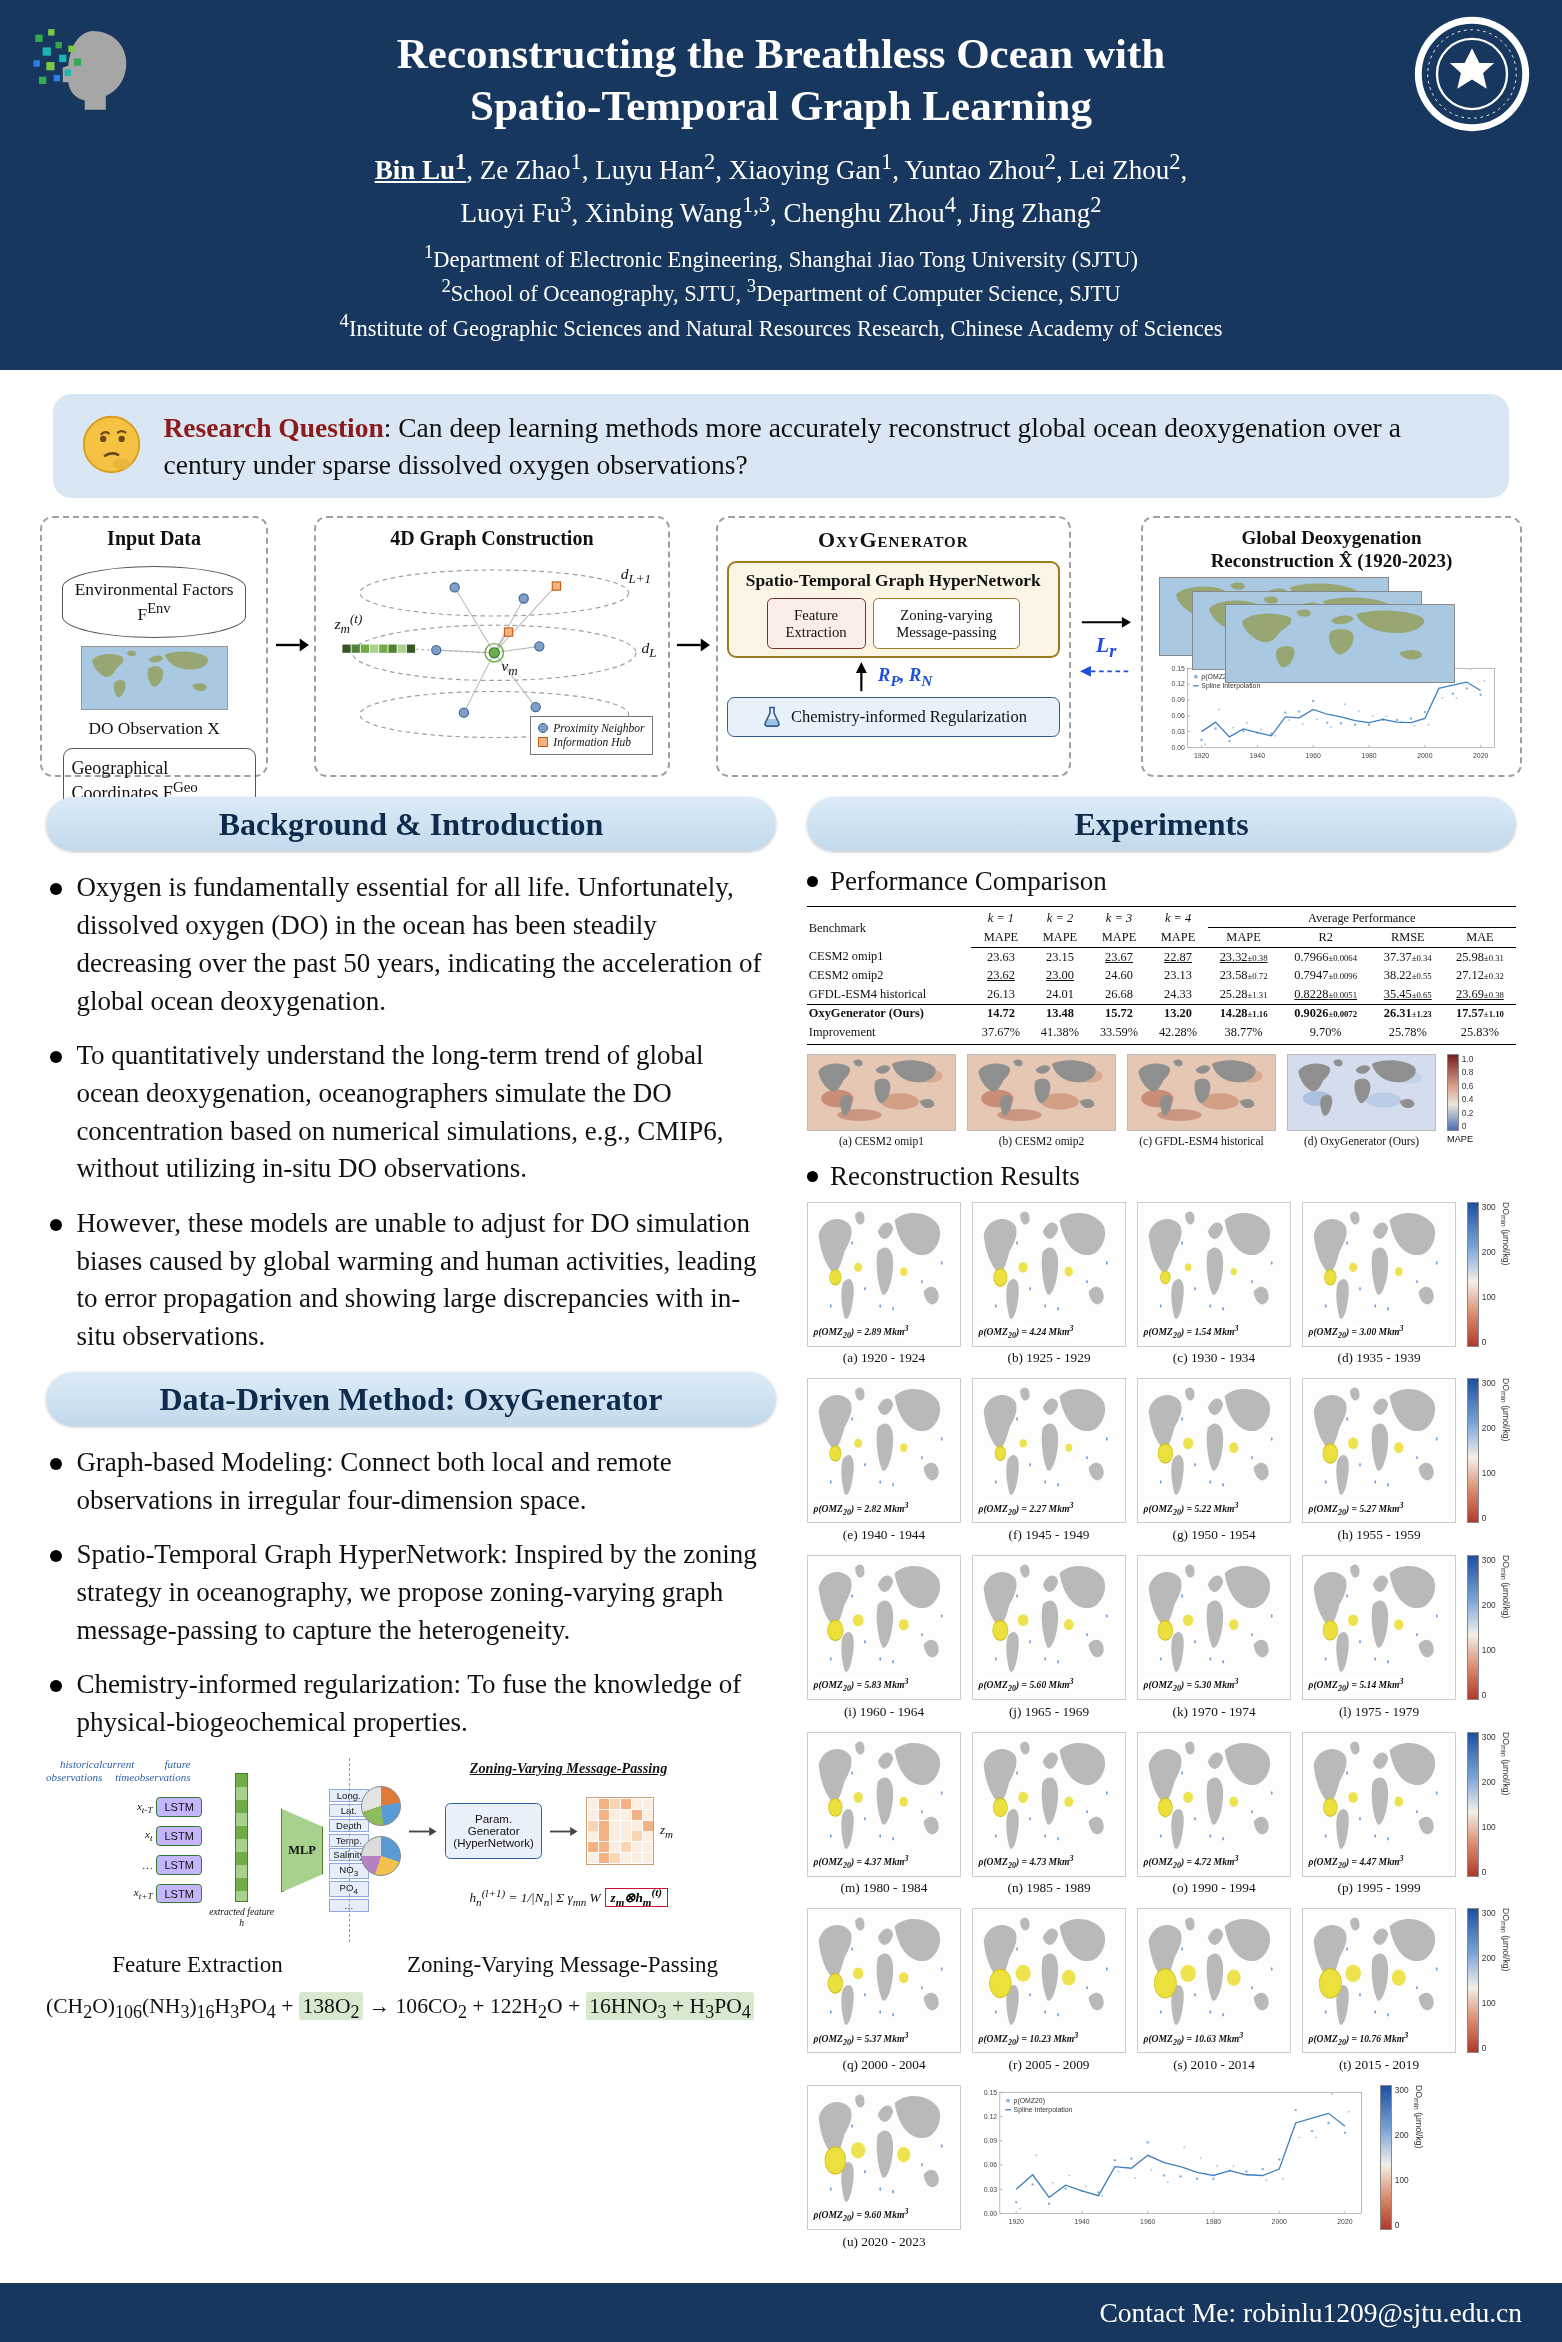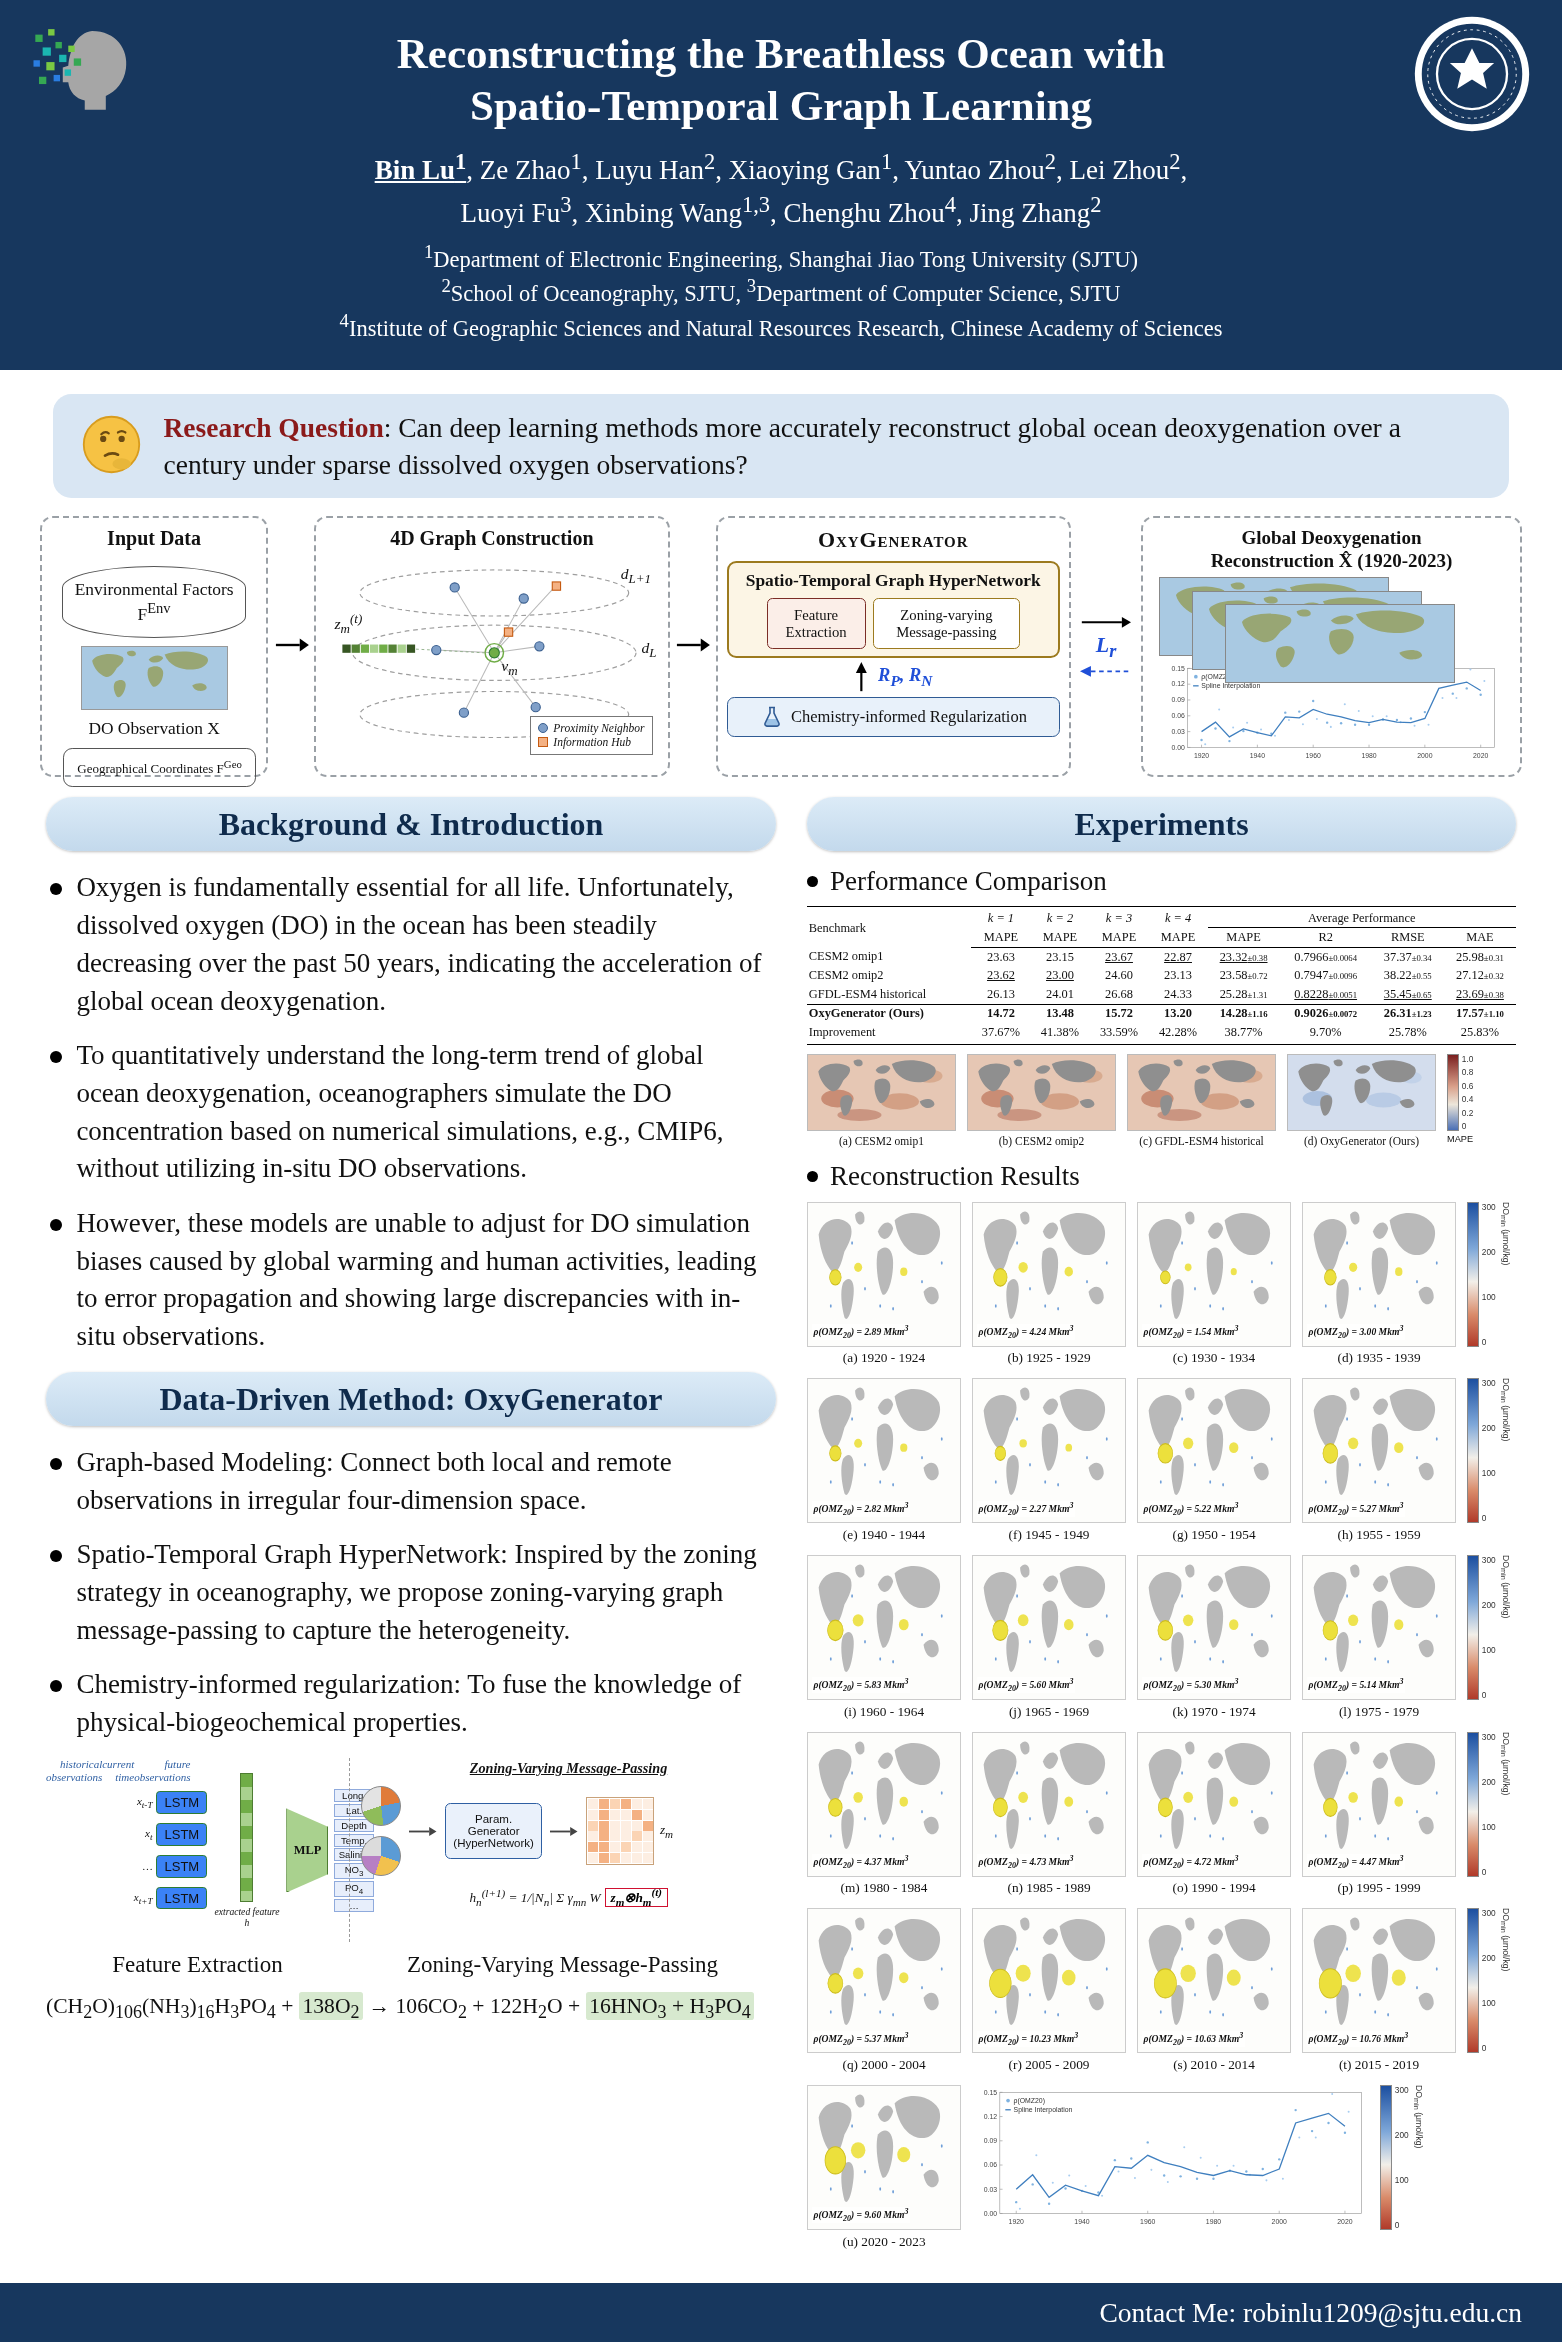--- a/index.html
+++ b/index.html
@@ -24,21 +24,21 @@
 
   
   .pipeline { margin:18.4px 40px 0; display:flex; align-items:stretch; gap:5.5px; height:261px; flex:none; }
   .pbox { border:2.3px dashed #9aa0a6; border-radius:13px; padding:7.3px 9.2px; background:#fff; }
   .pbox-title { text-align:center; font-weight:bold; font-size:20px; margin:1.8px 0 7.3px; }
   .parrow { align-self:center; flex:none; }
   .pin { width:231px; display:flex; flex-direction:column; align-items:center; gap:8.3px; }
   .cyl { border:1.8px solid #555; border-radius:50% / 30%; padding:12px 9.2px; font-size:17.4px; text-align:center; width:184px; background:#fff; }
   .in-map { width:147px; height:64px; border:0.9px solid #999; }
   .in-lbl { font-size:17.4px; }
-  .geo-box { border:1.8px solid #555; border-radius:9.2px; padding:9.2px 7.3px; font-size:13px; text-align:center; width:193px;margin-left:11px; }
+  .geo-box { border:1.8px solid #555; border-radius:9.2px; padding:9.2px 7.3px; font-size:18px; text-align:left; width:193px;margin-left:11px; }
   .pgraph { width:360px; }
   .graph-wrap { position:relative; width:100%; height:197px; }
   .ell { fill:none; stroke:#9e9e9e; stroke-width:1.3; stroke-dasharray:5 4; }
   .glbl { position:absolute; font-size:15.6px; font-style:italic; }
   .graph-legend { position:absolute; right:5.5px; bottom:0; border:1.1px solid #777; background:#fff; padding:3.7px 7.3px; font-size:11.5px; font-style:italic; }
   .gl-row { display:flex; align-items:center; gap:5.5px; margin:1.8px 0; }
   .leg-circ { width:10px; height:10px; border-radius:50%; background:#7f9fc8; border:0.9px solid #3a5f8f; flex:none; }
   .leg-sq { width:10px; height:10px; background:#f4b183; border:0.9px solid #c55a11; flex:none; }
   .poxy { width:360px; display:flex; flex-direction:column; align-items:center; }
   .poxy .pbox-title { font-variant:small-caps; font-size:22px; letter-spacing:0.9px; }
@@ -102,21 +102,21 @@
   .rcap { text-align:center; font-size:13.3px; margin-top:3.7px; }
   .chart-cell { width:397px; height:145px; background:#fff; }
 
   
   .mfig { display:flex; margin-top:14.7px; }
   .fe { width:303px; flex:none; display:flex; gap:5.5px; align-items:center; padding-right:5.5px; }
   .fe-labels { display:flex; flex-direction:row; justify-content:space-around; height:184px; width:72px; font-size:11px; color:#2e5fa3; font-style:italic; line-height:1.12; text-align:right; }
   .lstm-col { display:flex; flex-direction:column; justify-content:center; }
   .lstm-row { display:flex; align-items:center; gap:3.7px; margin:4.6px 0; }
   .xin { font-size:11px; font-style:italic; width:29px; text-align:right; }
-  .lstm { border:1.4px solid #2e7d32; background:#3b82f6; font-size:13px; padding:2.8px 7.3px; border-radius:3.7px; font-family:"Liberation Sans",sans-serif; }
+  .lstm { border:1.4px solid #2e7d32; background:#c4b5fd; font-size:11px; padding:2.8px 7.3px; border-radius:3.7px; font-family:"Liberation Sans",sans-serif; }
   .fe-mid { display:flex; flex-direction:column; align-items:center; gap:3.7px; }
   .fbar { width:13px; height:129px; background:repeating-linear-gradient(#70ad47 0 13px, #a9d18e 13px 26px); border:0.9px solid #4e7d32; }
   .fbar-lbl { font-size:9.6px; width:68px; text-align:center; font-style:italic; }
   .mlp { width:42px; height:84px; background:#a9d18e; border:1.4px solid #4e7d32; clip-path:polygon(0 0,100% 22%,100% 78%,0 100%); display:flex; align-items:center; justify-content:center; font-size:12.4px; font-weight:bold; flex:none; }
   .envs { display:flex; flex-direction:column; gap:1.8px; }
   .env-pill { font-size:9.6px; border:0.9px solid #8faadc; background:#e7eefb; border-radius:0; padding:0 3.7px; font-family:"Liberation Sans",sans-serif; text-align:center; }
   .zv { flex:1; border-left:1.8px dashed #999; padding-left:11px; }
   .zv-title { text-align:center; font-size:14.2px; font-weight:bold; font-style:italic; text-decoration:underline; margin:1.8px 0 9.2px; }
   .zv-row { display:flex; align-items:center; gap:8.3px; }
   .pies { display:flex; flex-direction:column; gap:9.2px; }

